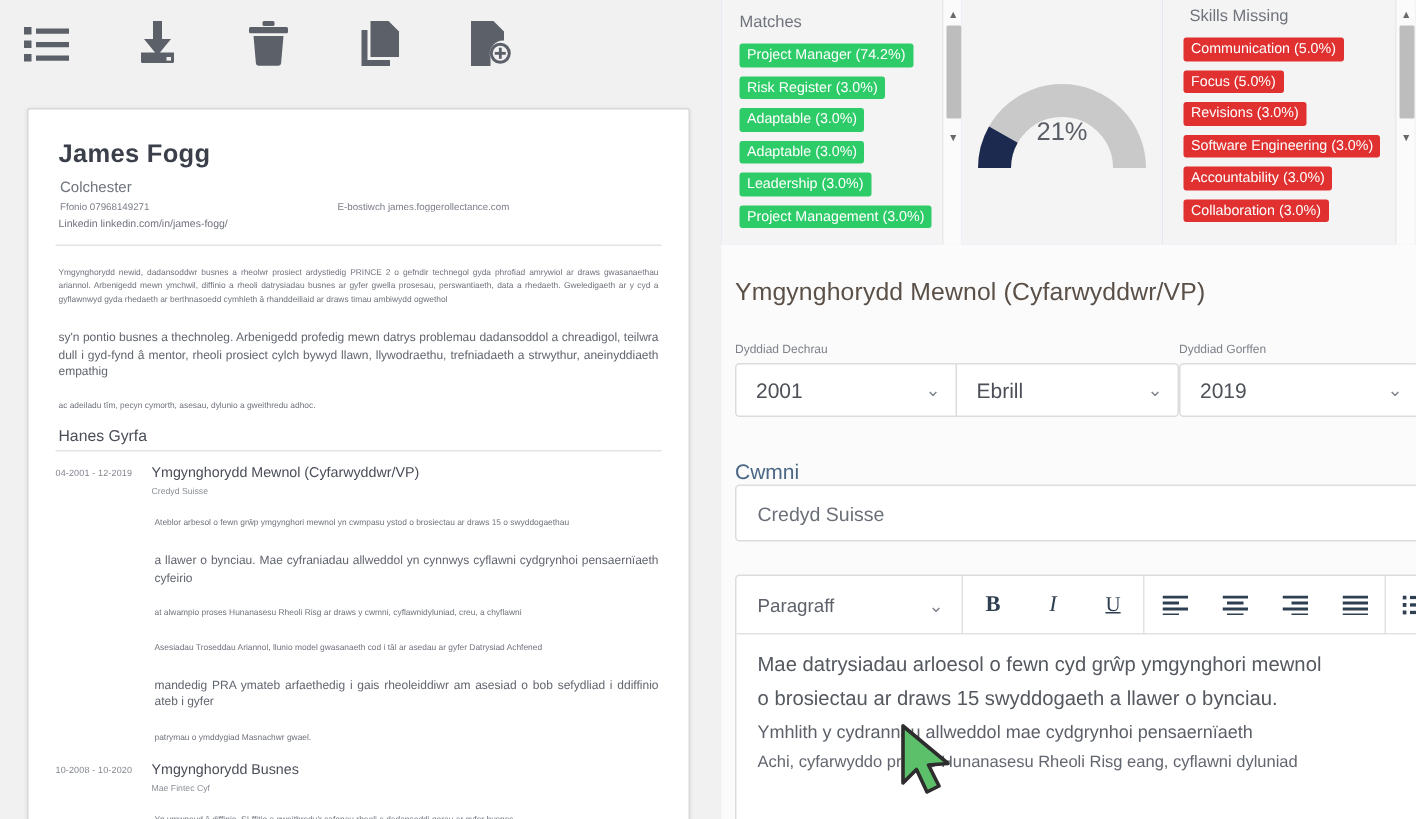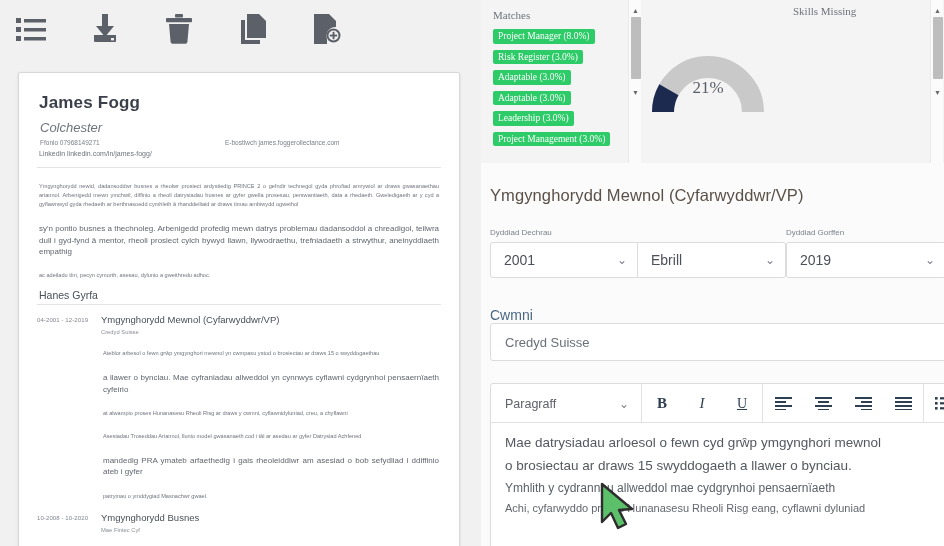--- a/index.html
+++ b/index.html
@@ -45,21 +45,21 @@
     box-shadow: 0 1px 3px rgba(0,0,0,.10);
     overflow: hidden;
     padding: 14px 18px 0 18px;
   }
   #cv-name {
     font-size: 17px; font-weight: bold; color: #3b3f4a;
     letter-spacing: .2px;
     margin: 6px 0 7px 2px;
   }
   .cv-contact-city {
-    font-size: 13px; color: #6f737c; margin-left: 3px; margin-bottom: 4px; font-style: italic;
+    font-size: 10px; color: #6f737c; margin-left: 3px; margin-bottom: 4px;
   }
   .cv-contact-row {
     display: flex; font-size: 6.5px; color: #7b7f88;
     margin-left: 3px; margin-bottom: 4px;
   }
   .cv-contact-row .c1 { width: 185px; }
   .cv-contact-li { font-size: 7px; color: #6f737c; margin-left: 2px; margin-bottom: 10px; }
 
   .cv-section-h {
     font-size: 10.5px; color: #4a4e57; margin: 4px 0 3px 2px;
@@ -86,21 +86,20 @@
     width: 463px; height: 546px;
     background: #fbfbfb;
     overflow: hidden;
   }
 
   #analysis-strip {
     position: absolute; left: 0; top: 0;
     width: 463px; height: 163px;
     background: #c4b5fd;
     display: flex;
-    font-family: Liberation Serif, serif;
   }
   .an-col {
     position: relative;
     height: 163px;
   }
   #matches-col { width: 160px; background: #f4f4f4; padding: 9px 0 0 12px; }
   #gauge-col  { width: 134px; background: #f4f4f4; }
   #missing-col{ width: 169px; background: #f4f4f4; padding: 5px 0 0 14px; }
 
   .an-title { font-size: 11px; color: #6f737c; margin-bottom: 8px; }
@@ -313,21 +312,21 @@
     </div>
   </div>
 
   <div id="right-pane">
 
     <div id="analysis-strip">
 
       <div class="an-col" id="matches-col">
         <div class="an-title">Matches</div>
         <div class="chip-list">
-          <span class="chip green">Project Manager (8.0%)</span>
+          <span class="chip green">Project Manager (74.2%)</span>
           <span class="chip green">Risk Register (3.0%)</span>
           <span class="chip green">Adaptable (3.0%)</span>
           <span class="chip green">Adaptable (3.0%)</span>
           <span class="chip green">Leadership (3.0%)</span>
           <span class="chip green">Project Management (3.0%)</span>
         </div>
       </div>
 
       <div class="vscroll" id="matches-scroll">
         <div class="arr up">▲</div>
@@ -340,20 +339,28 @@
           <svg width="118" height="74" viewBox="0 0 118 74">
             <path d="M14 70 A45 45 0 0 1 104 70" fill="none" stroke="#c9c9c9" stroke-width="22"></path>
             <path d="M14 70 A45 45 0 0 1 19.9 47.7" fill="none" stroke="#1b2a4e" stroke-width="22"></path>
           </svg>
           <div id="gauge-label">21%</div>
         </div>
       </div>
 
       <div class="an-col" id="missing-col">
         <div class="an-title">Skills Missing</div>
+        <div class="chip-list">
+          <span class="chip red">Communication (5.0%)</span>
+          <span class="chip red">Focus (5.0%)</span>
+          <span class="chip red">Revisions (3.0%)</span>
+          <span class="chip red">Software Engineering (3.0%)</span>
+          <span class="chip red">Accountability (3.0%)</span>
+          <span class="chip red">Collaboration (3.0%)</span>
+        </div>
       </div>
 
       <div class="vscroll" id="missing-scroll">
         <div class="arr up">▲</div>
         <div class="thumb"></div>
         <div class="arr dn">▼</div>
       </div>
     </div>
 
     <div id="form-area">

